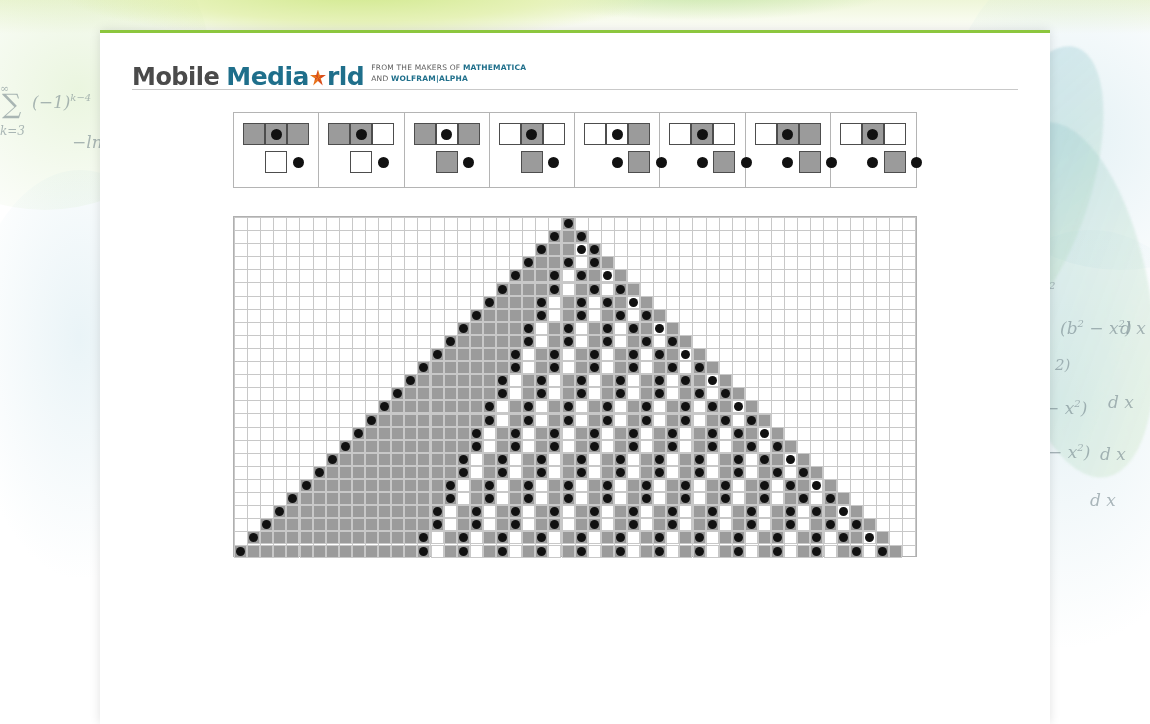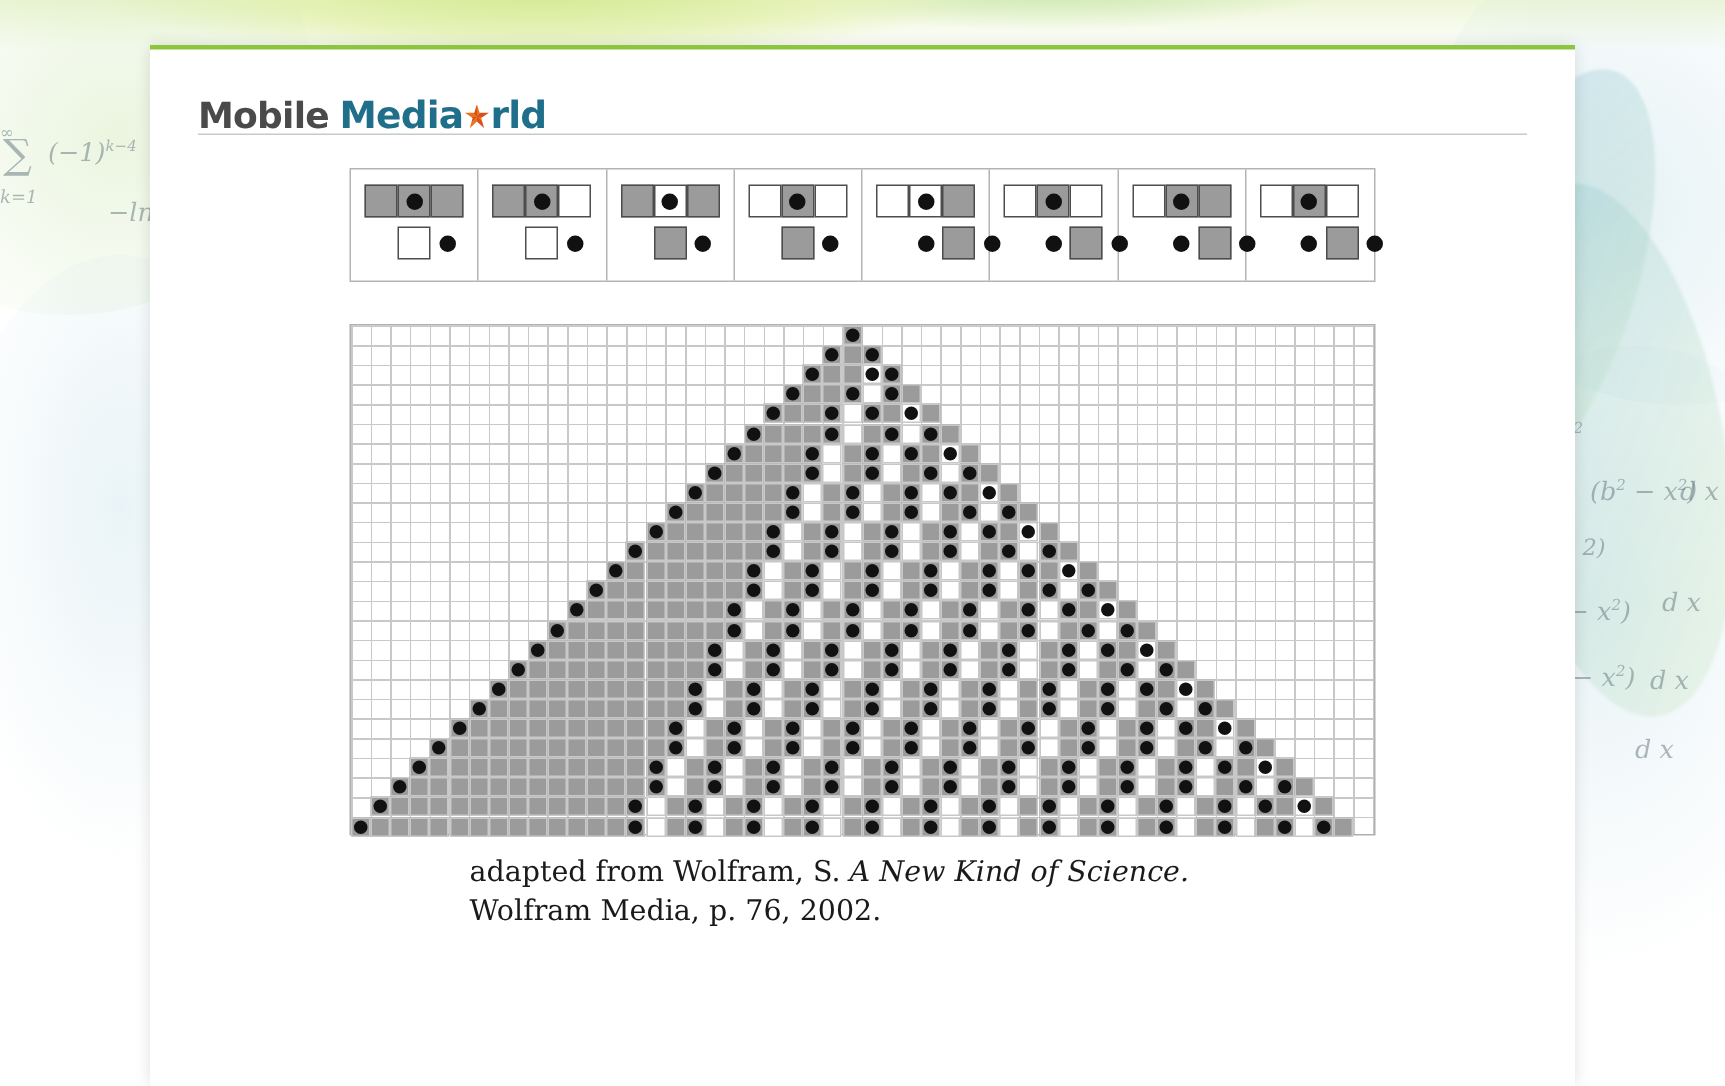--- a/index.html
+++ b/index.html
@@ -255,21 +255,21 @@
   <div class="bg-green-top"></div>
   <div class="bg-swirl s1"></div>
   <div class="bg-swirl s2"></div>
   <div class="bg-swirl s3"></div>
   <div class="bg-swirl s4"></div>
   <div class="bg-ribbon r1"></div>
   <div class="bg-ribbon r2"></div>
 
   <div class="bg-formula" style="left:2px; top:88px; font-size:27px;">∑</div>
   <div class="bg-formula" style="left:0px; top:82px; font-size:11px;">∞</div>
-  <div class="bg-formula" style="left:0px; top:124px; font-size:12px;">k=1</div>
+  <div class="bg-formula" style="left:0px; top:124px; font-size:12px;">k=3</div>
   <div class="bg-formula" style="left:32px; top:92px; font-size:17px;">(−1)<sup style="font-size:10px">k−4</sup></div>
   <div class="bg-formula" style="left:72px; top:132px; font-size:17px;">−ln</div>
 
   <div class="bg-formula" style="left:1040px; top:280px; font-size:16px;">x<sup style="font-size:10px">2</sup></div>
   <div class="bg-formula" style="left:1060px; top:318px; font-size:17px;">(b<sup style="font-size:10px">2</sup> − x<sup style="font-size:10px">2</sup>)</div>
   <div class="bg-formula" style="left:1120px; top:318px; font-size:17px;">d x</div>
   <div class="bg-formula" style="left:1055px; top:356px; font-size:15px;">2)</div>
   <div class="bg-formula" style="left:1045px; top:398px; font-size:17px;">− x<sup style="font-size:10px">2</sup>)</div>
   <div class="bg-formula" style="left:1108px; top:392px; font-size:17px;">d x</div>
   <div class="bg-formula" style="left:1048px; top:442px; font-size:17px;">− x<sup style="font-size:10px">2</sup>)</div>
@@ -280,20 +280,24 @@
 
 <div class="card">
   <div class="card-inner">
 
     <div class="logo-row">
       <span class="logo-wolfram">Mobile</span>
       <span class="logo-math">
         <span>Media</span>
           <span class="spikey"></span>
           <span>rld</span>
+      </span>
+      <span class="logo-tagline">
+        <span><span>FROM THE MAKERS OF </span><b>MATHEMATICA</b></span><br>
+        <span><span>AND </span><b>WOLFRAM|ALPHA</b></span>
       </span>
     </div>
 
     <hr class="title-rule">
 
     <div class="rule-strip" id="rule-strip">
         <div class="rule-cell">
           <div class="sq g" style="left: 9px; top: 10px;"></div>
           <div class="sq g" style="left: 31px; top: 10px;"></div>
           <div class="sq g" style="left: 53px; top: 10px;"></div>
@@ -1248,18 +1252,17 @@
             <div class="head" style="left: 499.85px; top: 329.55px;"></div>
             <div class="head" style="left: 539.15px; top: 329.55px;"></div>
             <div class="head" style="left: 578.45px; top: 329.55px;"></div>
             <div class="head" style="left: 617.75px; top: 329.55px;"></div>
             <div class="head" style="left: 643.95px; top: 329.55px;"></div>
           </div>
       </div>
     </div>
 
     <div class="caption">
-      <span><span>adapted from Wolfram, S. </span><span class="italic">A New Kind of Science.</span></span><br>
-      <span>Wolfram Media, p. 76, 2002.</span>
+      <br>
     </div>
 
   </div>
 </div>
 
 </body></html>

